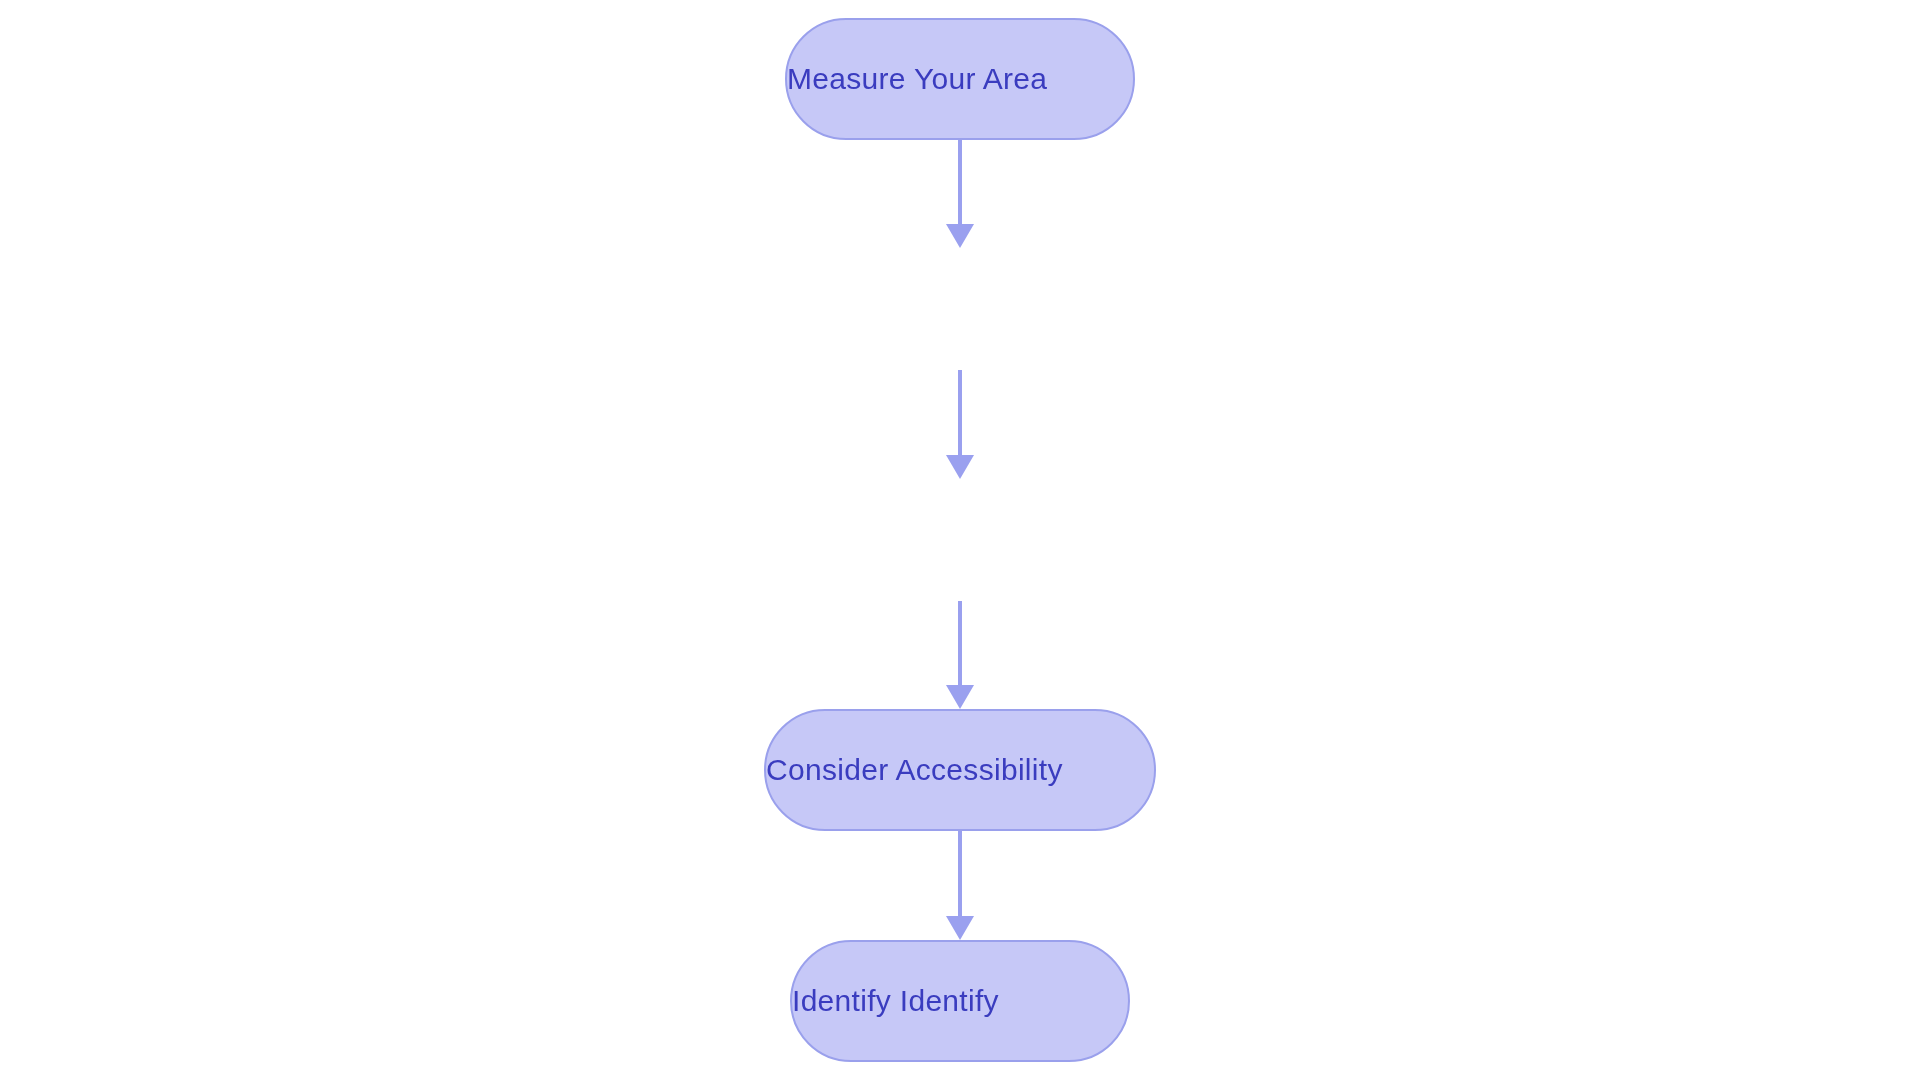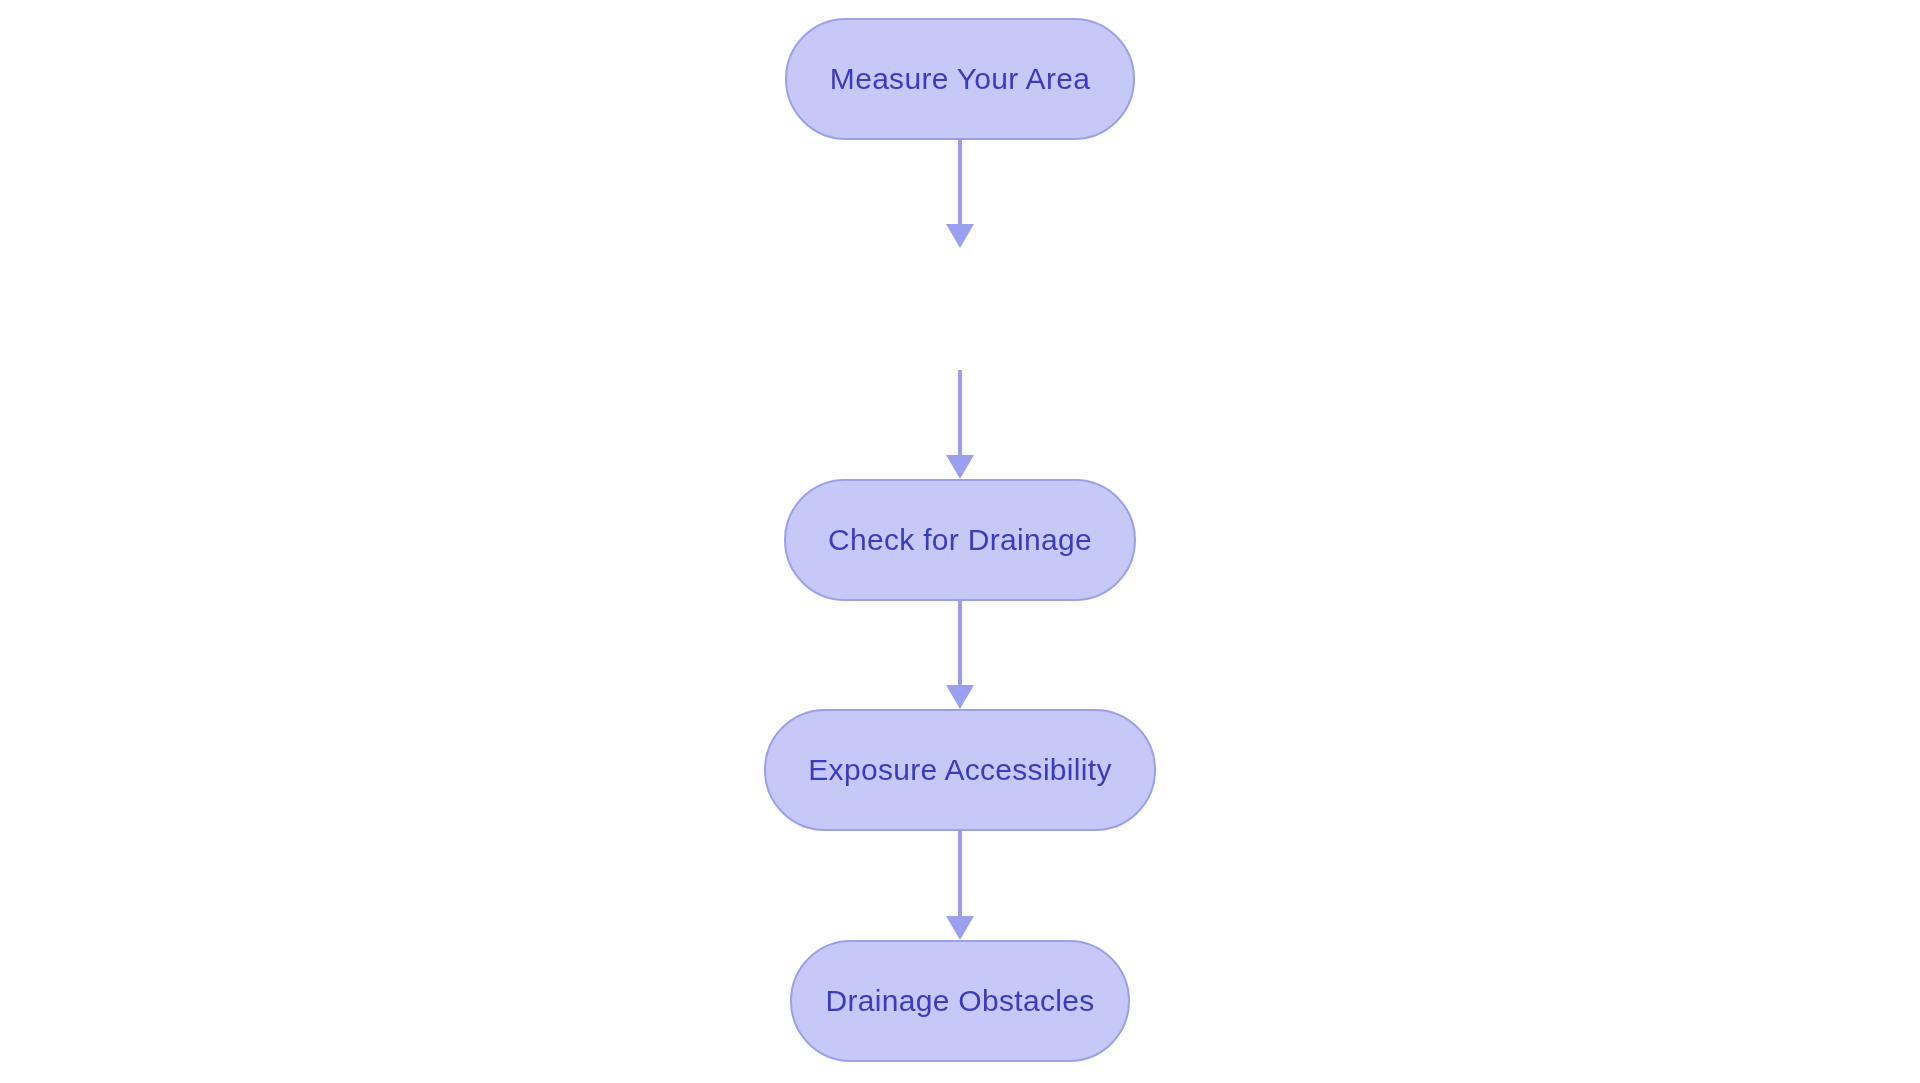--- a/index.html
+++ b/index.html
@@ -19,21 +19,21 @@
     position: absolute;
     left: 50%;
     transform: translateX(-50%);
     height: 122px;
     border-radius: 61px;
     background: #c6c8f7;
     border: 2px solid #9aa0ec;
     box-sizing: border-box;
     display: flex;
     align-items: center;
-    justify-content: center;
+    justify-content: flex-start;
     color: #3a3cbf;
     font-size: 30px;
     letter-spacing: 0.3px;
     white-space: nowrap;
     cursor: default;
   }
   .node-1 { top: 18px;  width: 350px; }
   .node-2 { top: 248px; width: 464px; }
   .node-3 { top: 479px; width: 352px; }
   .node-4 { top: 709px; width: 392px; }
@@ -83,35 +83,32 @@
     <div class="line"></div>
     <div class="head"></div>
   </div>
 
 
   <div class="arrow arrow-2">
     <div class="line"></div>
     <div class="head"></div>
   </div>
 
-  <div class="node node-3">
-    <span>Check for Drainage</span>
-  </div>
 
   <div class="arrow arrow-3">
     <div class="line"></div>
     <div class="head"></div>
   </div>
 
   <div class="node node-4">
-    <span>Exposure Accessibility</span>
+    <span>Consider Accessibility</span>
   </div>
 
   <div class="arrow arrow-4">
     <div class="line"></div>
     <div class="head"></div>
   </div>
 
   <div class="node node-5">
-    <span>Drainage Obstacles</span>
+    <span>Identify Identify</span>
   </div>
 
 </div>
 
 </body></html>

